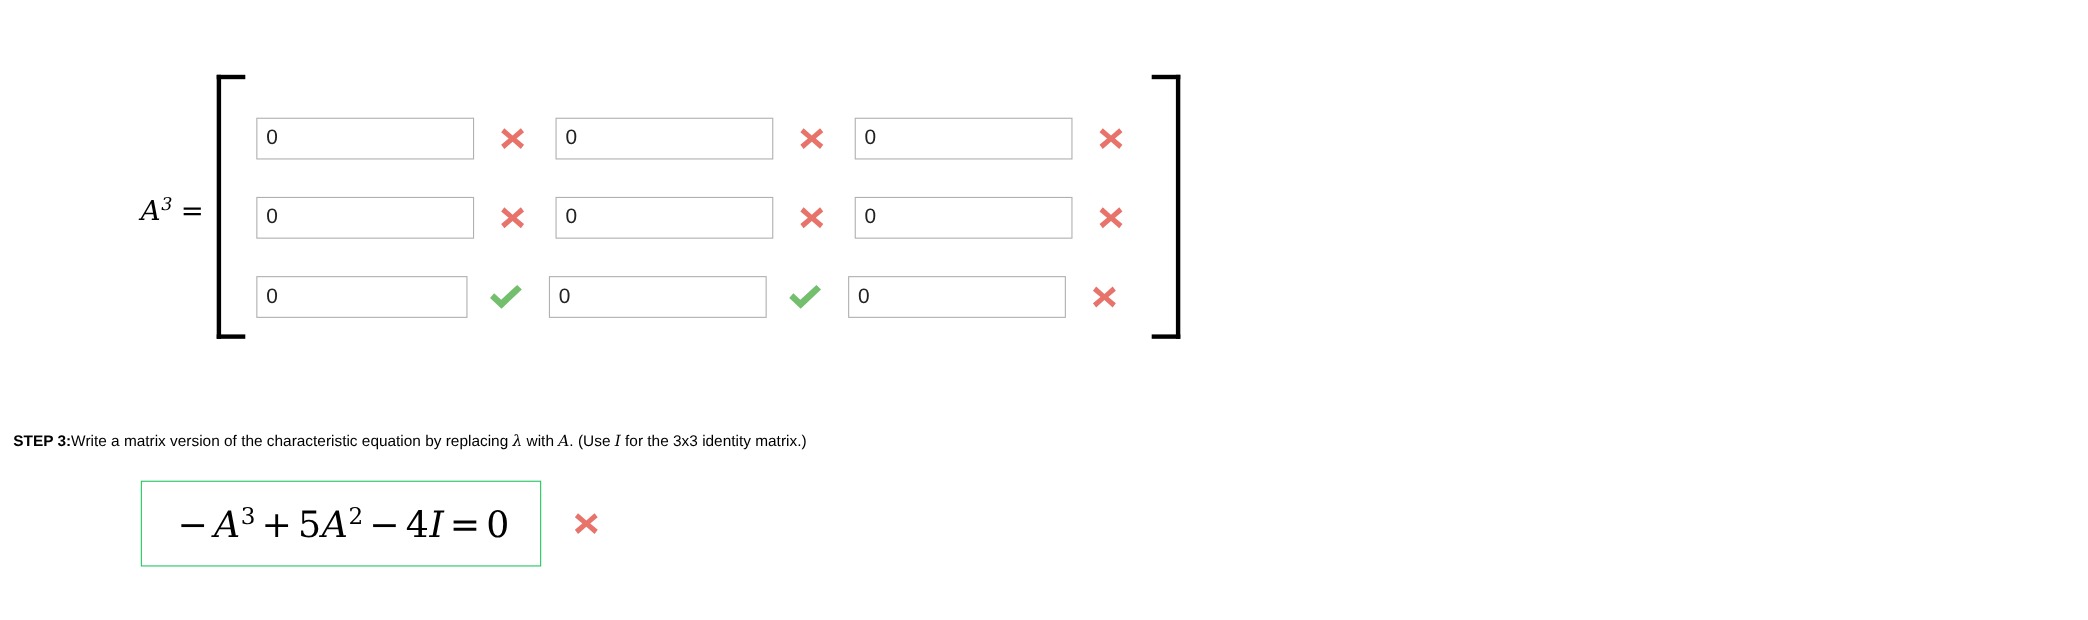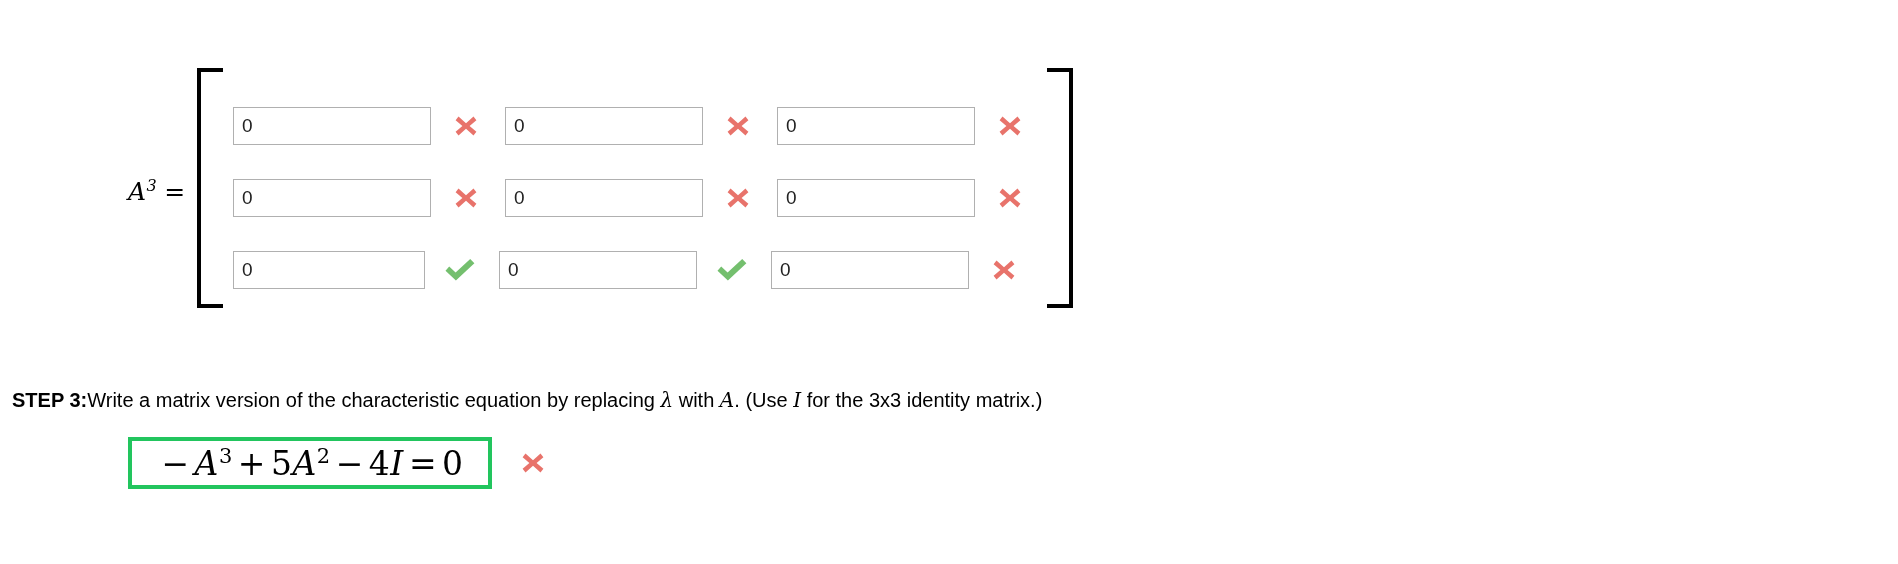--- a/index.html
+++ b/index.html
@@ -104,21 +104,21 @@
     margin-left: 12px;
     margin-right: 16px;
   }
   .mark svg { display: block; }
 
   
   .step-line {
     position: absolute;
     left: 12px;
     top: 385px;
-    font-size: 20px;
+    font-size: 14px;
     line-height: 30px;
     white-space: nowrap;
     color: #000000;
   }
   .step-line .step-label {
     font-weight: bold;
   }
   .step-line .mi {
     font-family: "DejaVu Serif", serif;
     font-style: italic;
@@ -130,23 +130,23 @@
 
   .equation-row {
     position: absolute;
     left: 128px;
     top: 437px;
     display: flex;
     align-items: center;
   }
   .equation-box {
     box-sizing: border-box;
-    border: 4px solid #22c55e;
+    border: 1px solid #22c55e;
     background: #ffffff;
-    height: 52px;
+    height: 78px;
     min-width: 364px;
     display: flex;
     align-items: center;
     justify-content: center;
     padding: 0 22px;
   }
   .equation-math {
     font-family: "DejaVu Serif", serif;
     font-size: 33px;
     color: #000000;

